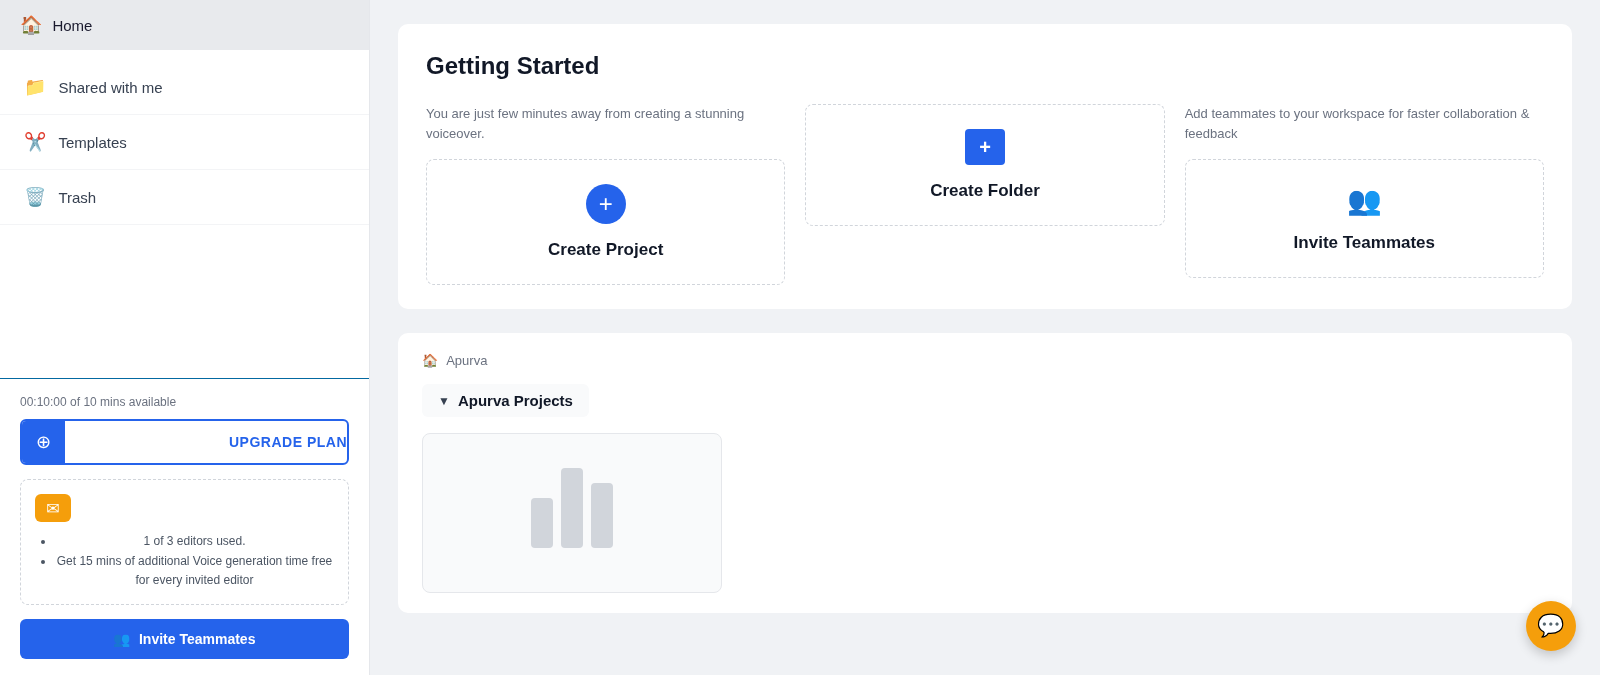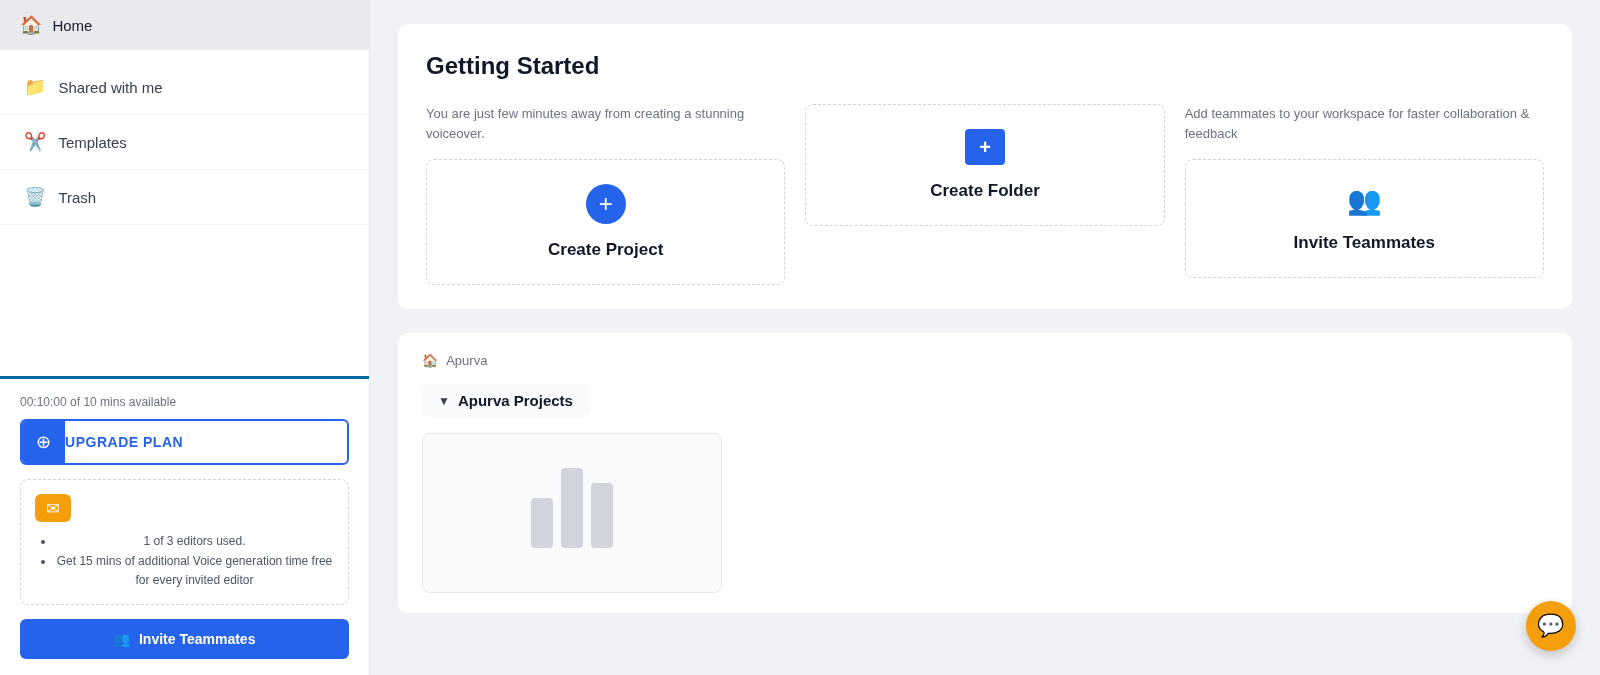--- a/index.html
+++ b/index.html
@@ -50,21 +50,21 @@
       color: #374151;
       border-bottom: 1px solid #f3f4f6;
     }
 
     .nav-icon {
       font-size: 18px;
     }
 
     .sidebar-bottom {
       padding: 16px 20px;
-      border-top: 3px solid #0369a1;
+      border-top: 1px solid #0369a1;
     }
 
     .usage-text {
       font-size: 12px;
       color: #6b7280;
       margin-bottom: 10px;
     }
 
     .upgrade-btn {
       display: flex;
@@ -86,21 +86,21 @@
       justify-content: center;
     }
 
     .upgrade-btn-icon {
       color: white;
       font-size: 18px;
     }
 
     .upgrade-btn-text {
       flex: 1;
-      text-align: left;
+      text-align: right;
       font-size: 14px;
       font-weight: 700;
       color: #2563eb;
       letter-spacing: 0.5px;
     }
 
     .collaborators-box {
       border: 1px dashed #d1d5db;
       border-radius: 8px;
       padding: 14px;

